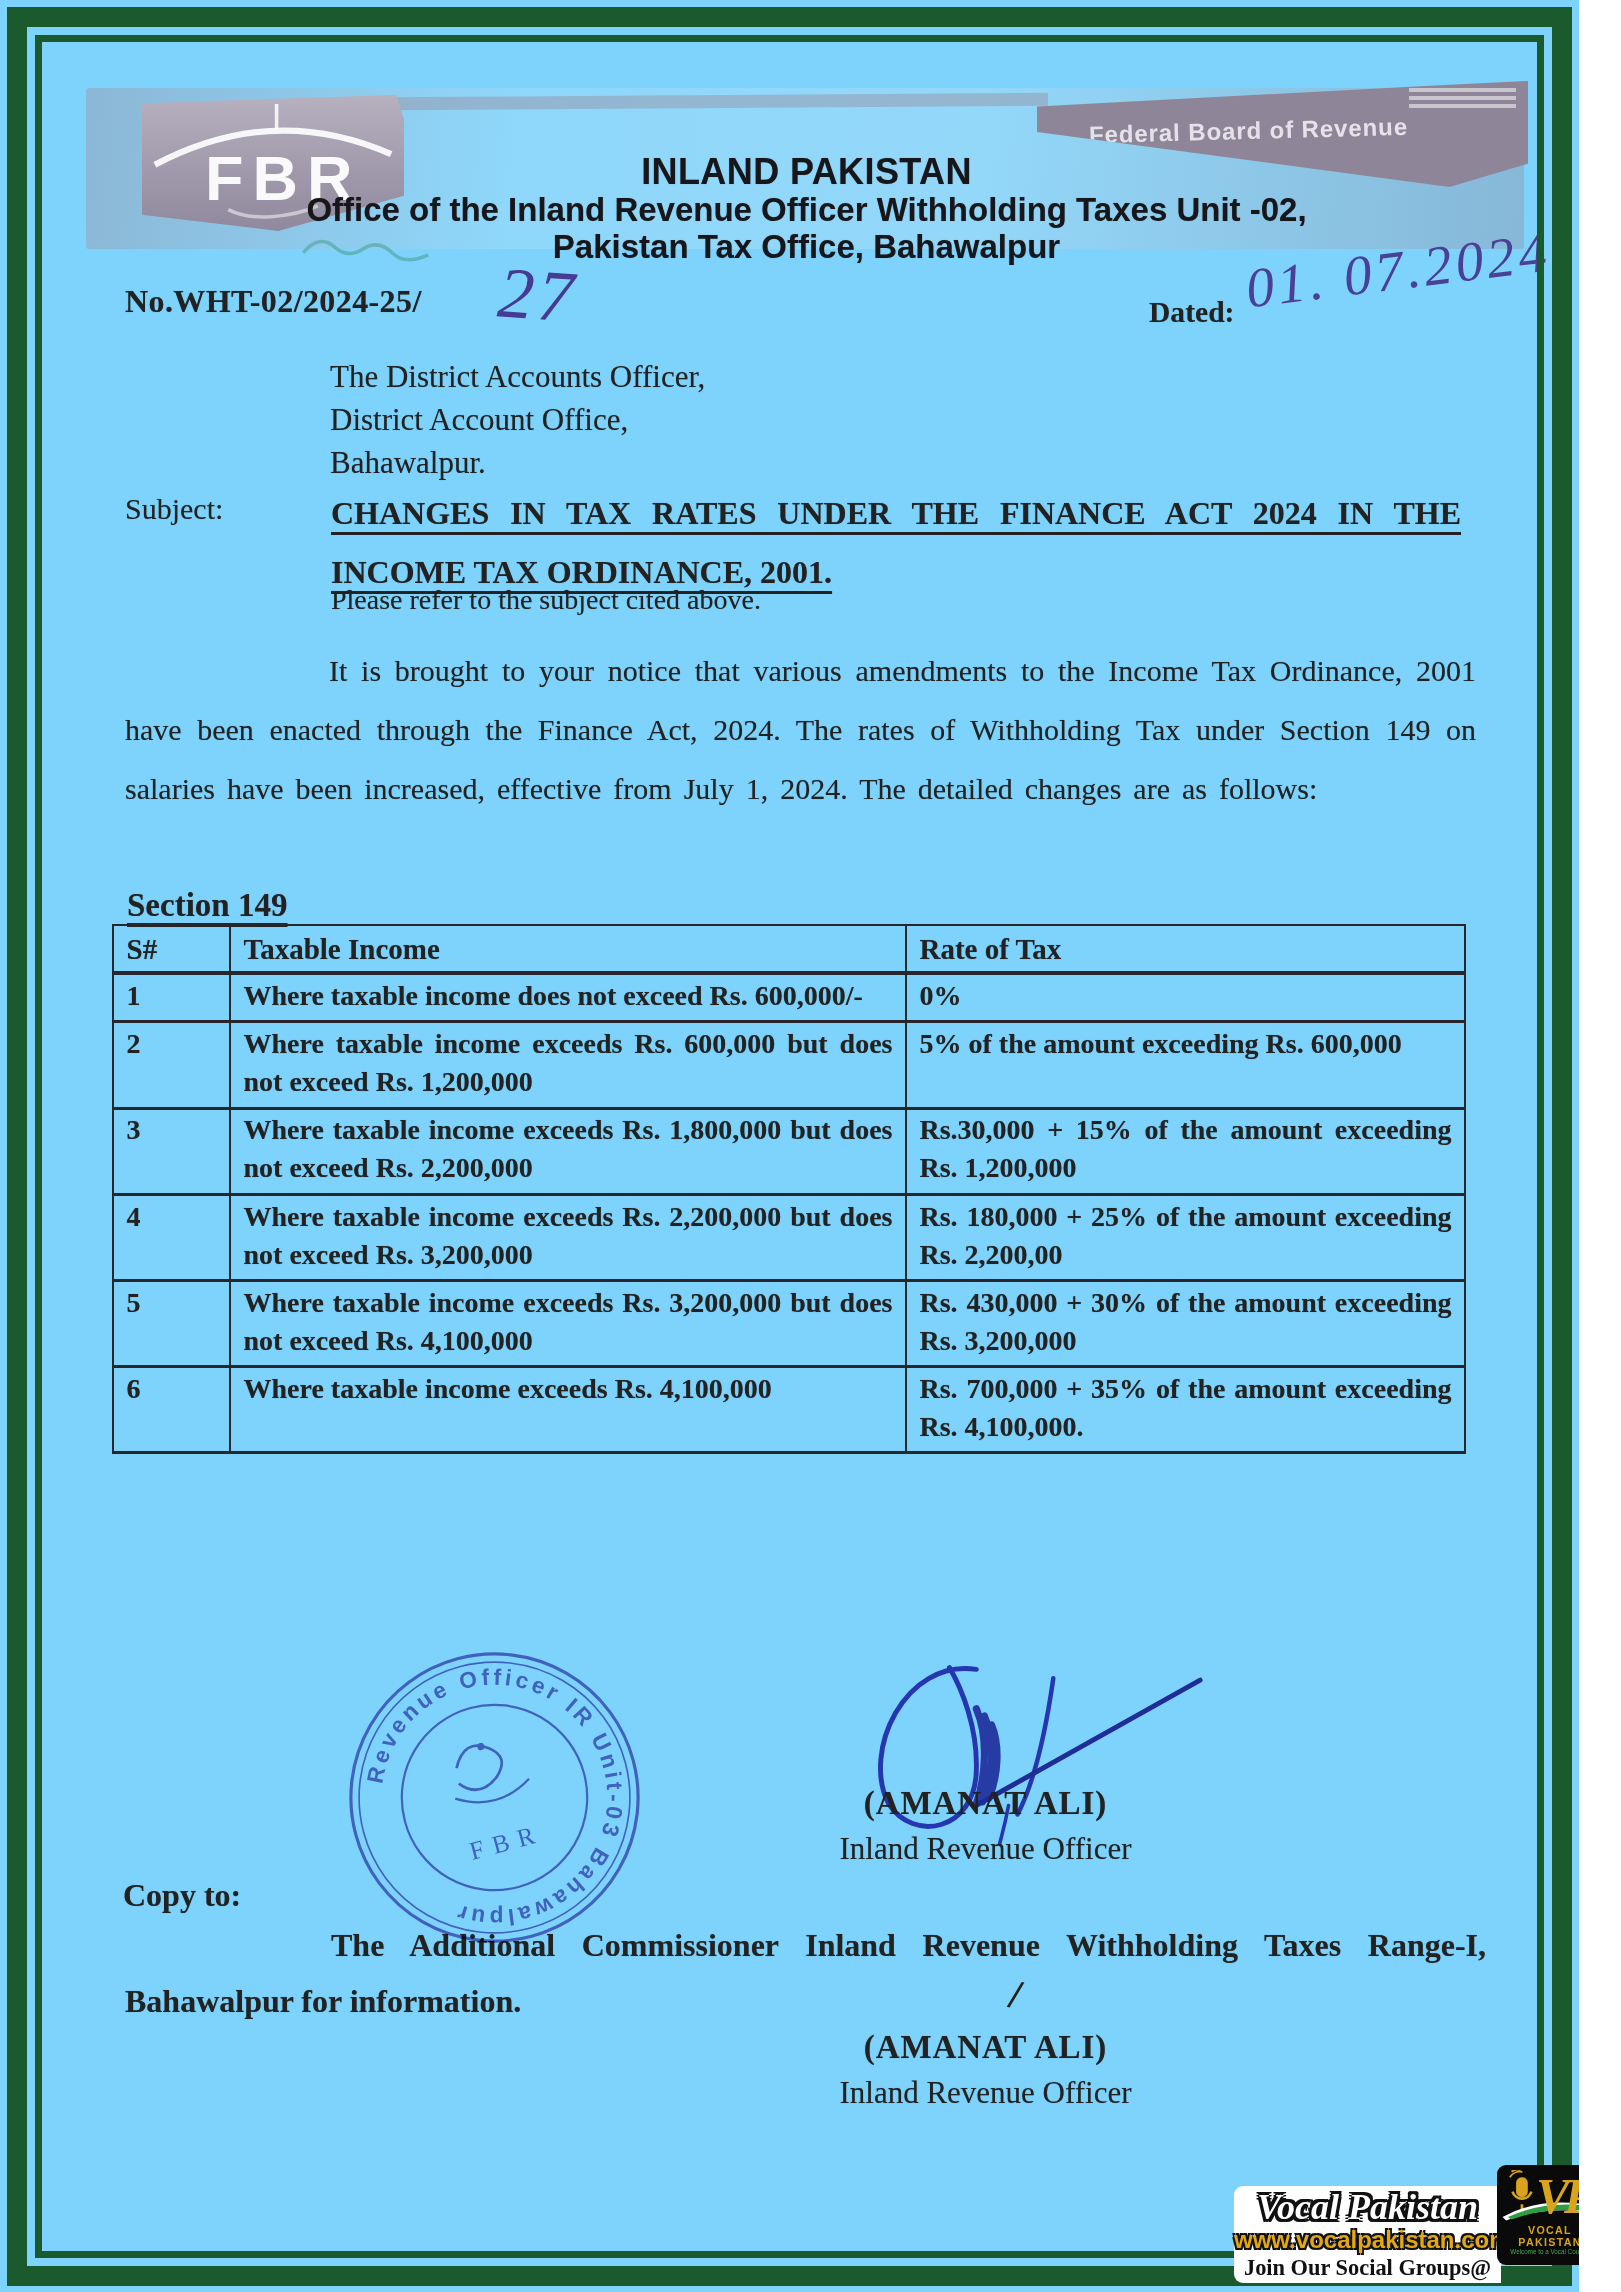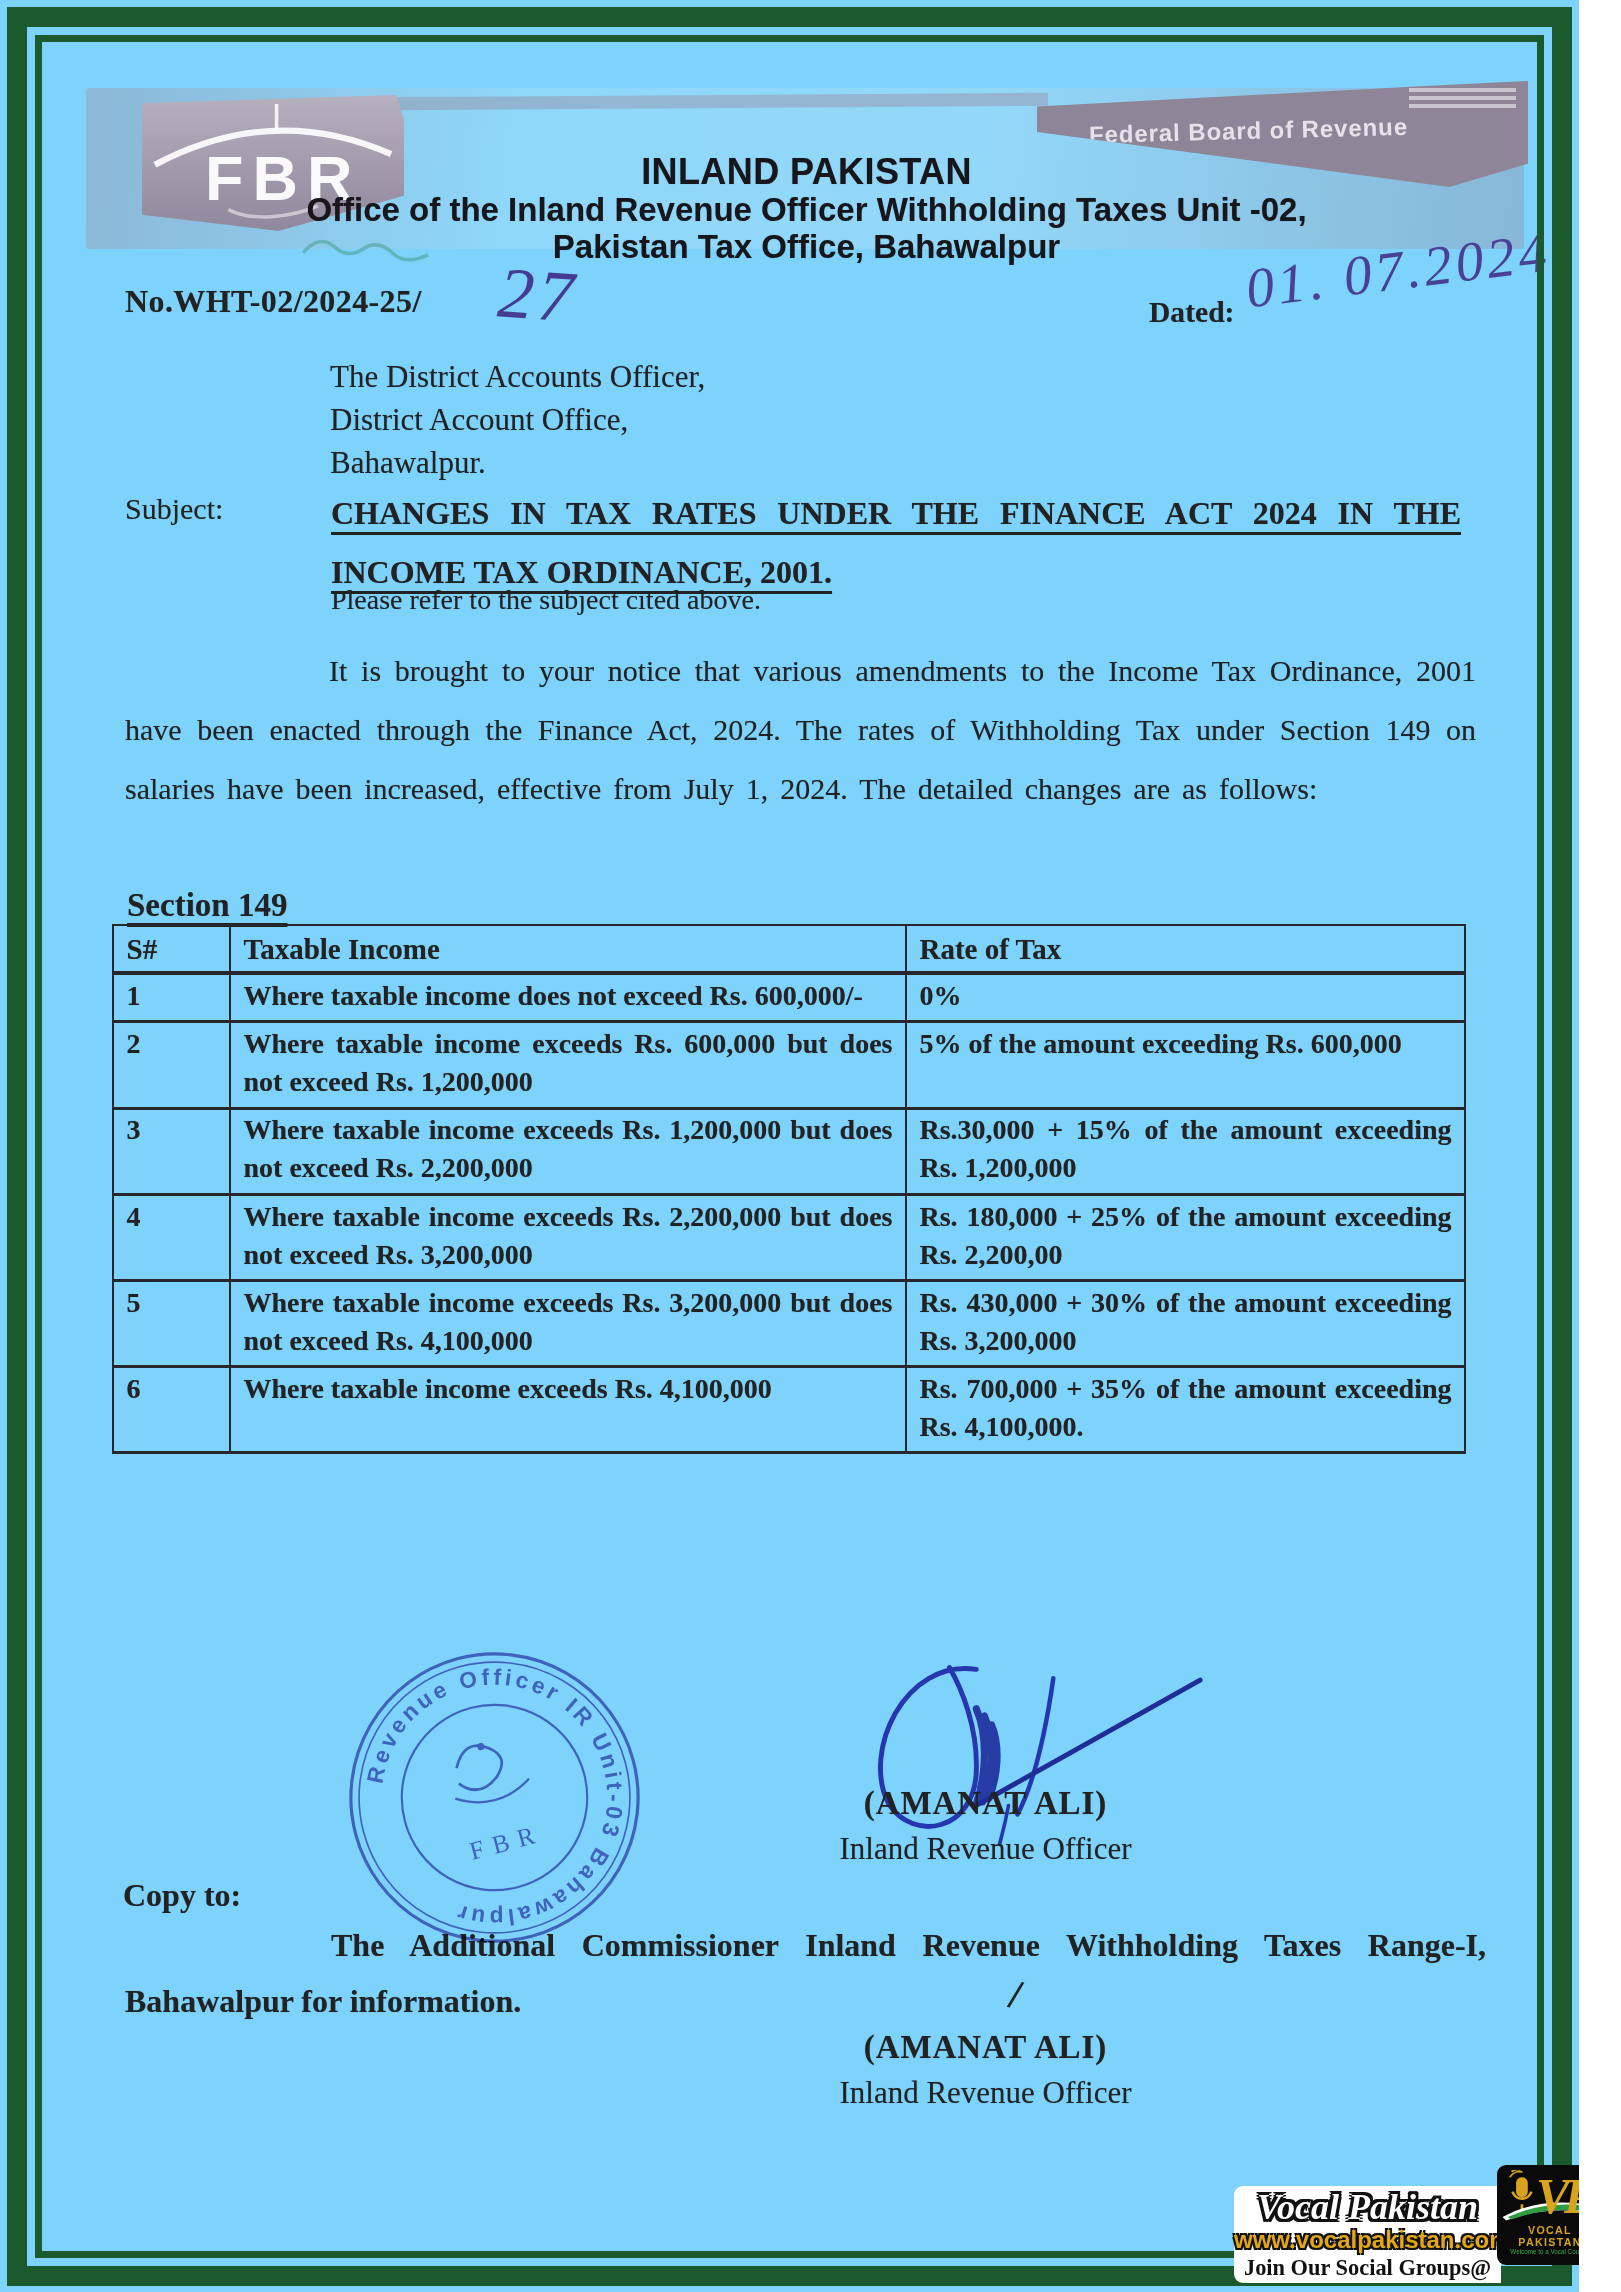--- a/index.html
+++ b/index.html
@@ -158,21 +158,21 @@
         <td class="c2 just">Where taxable income does not exceed Rs. 600,000/-</td>
         <td>0%</td>
       </tr>
       <tr>
         <td class="c1">2</td>
         <td class="c2 just">Where taxable income exceeds Rs. 600,000 but does not exceed Rs. 1,200,000</td>
         <td class="just">5% of the amount exceeding Rs. 600,000</td>
       </tr>
       <tr>
         <td class="c1">3</td>
-        <td class="c2 just">Where taxable income exceeds Rs. 1,200,000 but does not exceed Rs. 2,200,000</td>
+        <td class="c2 just">Where taxable income exceeds Rs. 1,800,000 but does not exceed Rs. 2,200,000</td>
         <td class="just">Rs.30,000 + 15% of the amount exceeding Rs. 1,200,000</td>
       </tr>
       <tr>
         <td class="c1">4</td>
         <td class="c2 just">Where taxable income exceeds Rs. 2,200,000 but does not exceed Rs. 3,200,000</td>
         <td class="just">Rs. 180,000 + 25% of the amount exceeding Rs. 2,200,00</td>
       </tr>
       <tr>
         <td class="c1">5</td>
         <td class="c2 just">Where taxable income exceeds Rs. 3,200,000 but does not exceed Rs. 4,100,000</td>

